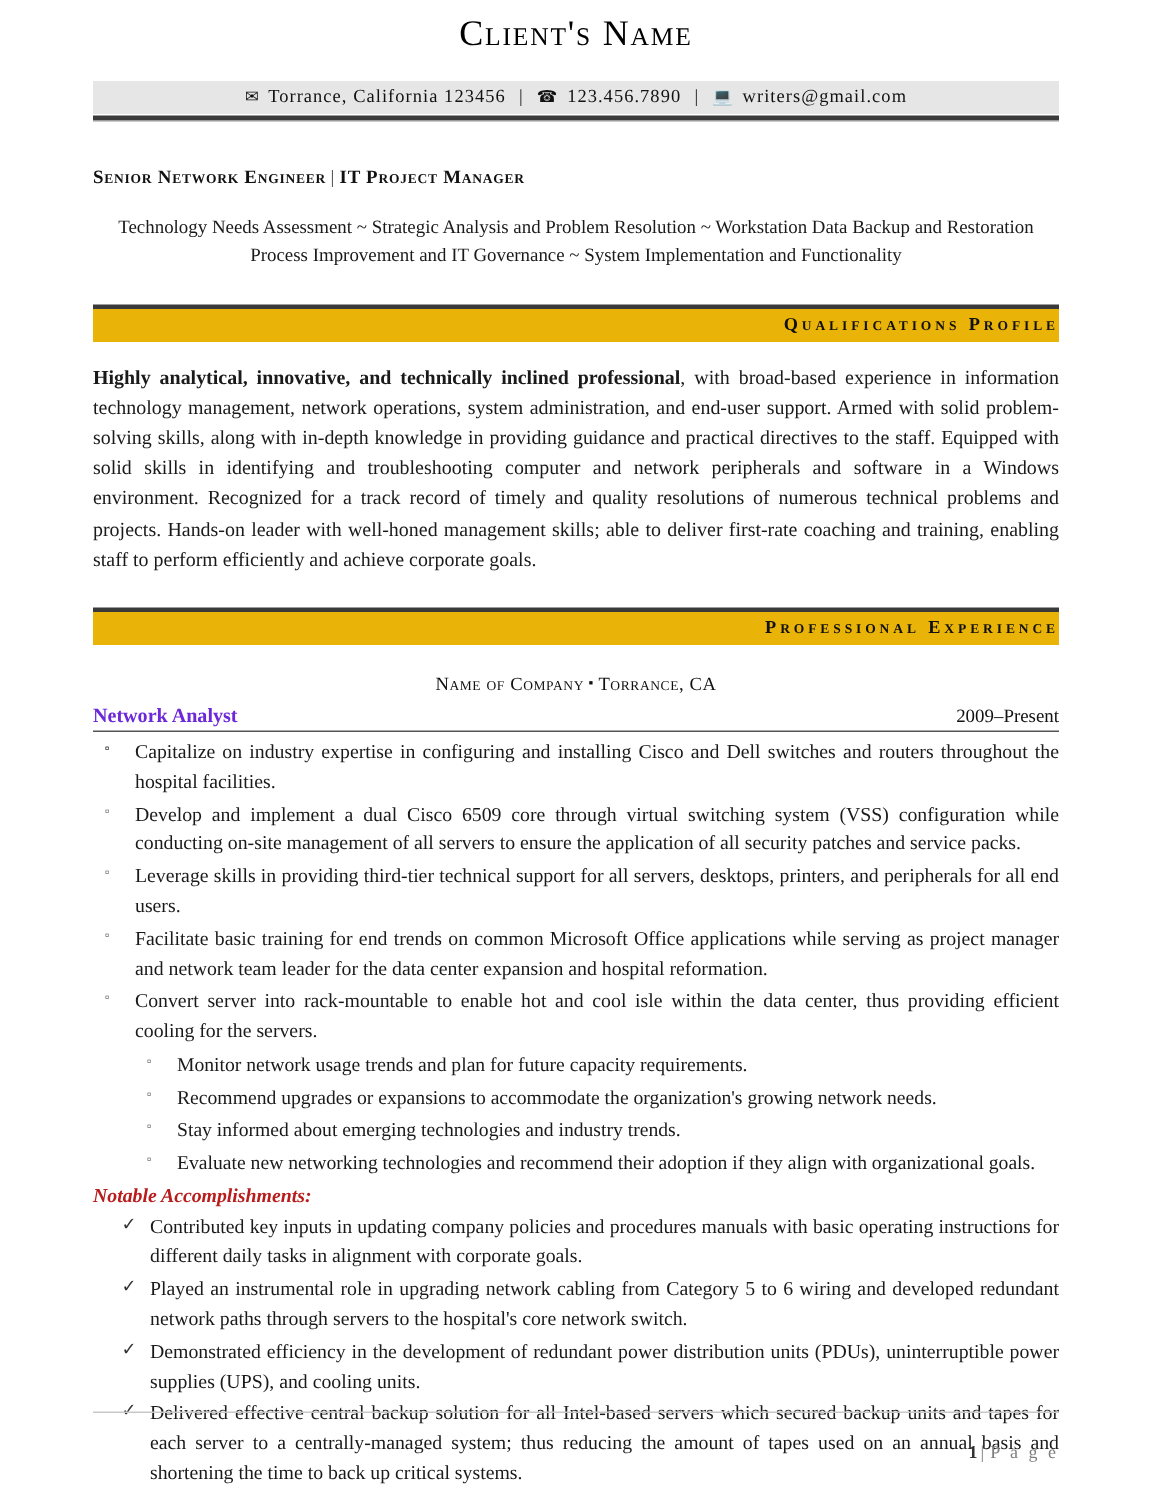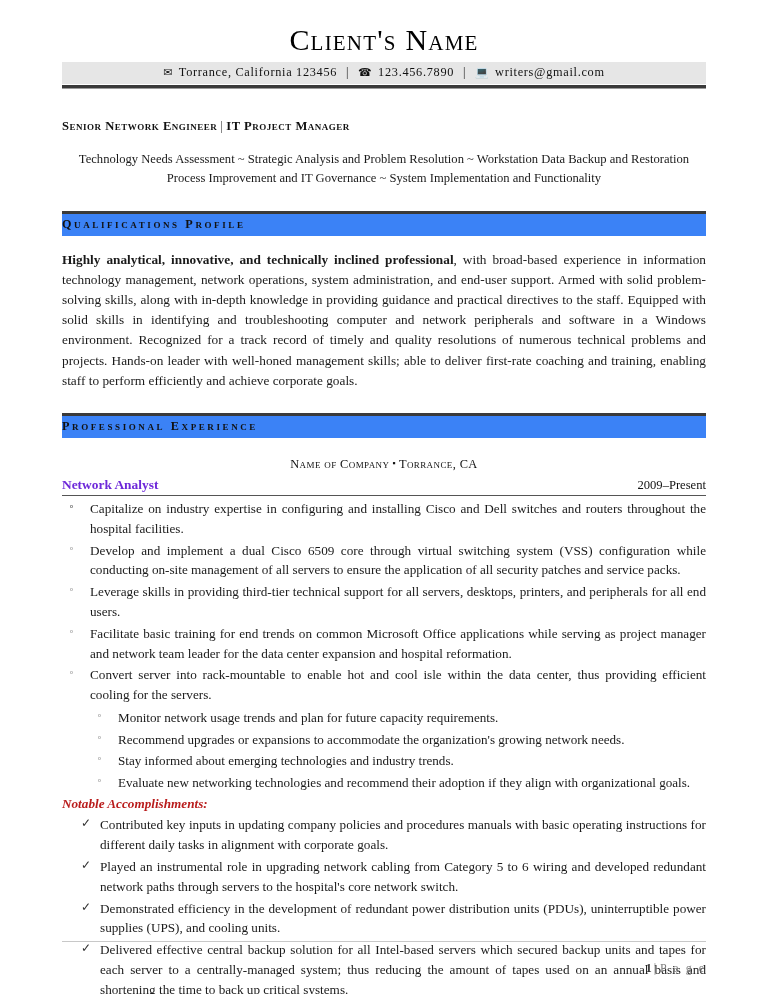--- a/index.html
+++ b/index.html
@@ -18,32 +18,32 @@
     position: relative;
     width: 768px;
     height: 994px;
     box-sizing: border-box;
     padding: 0 62px;
   }
 
   
   .name-heading {
     text-align: center;
-    font-size: 30px;
+    font-size: 24px;
     letter-spacing: 1.2px;
     font-variant: small-caps;
     font-weight: 400;
     color: #000;
     line-height: 1.15;
-    padding-top: 23px;
+    padding-top: 10px;
     margin: 0;
     white-space: nowrap;
   }
   .contact-bar {
-    margin-top: 4px;
+    margin-top: 16px;
     background: #e6e6e6;
     text-align: center;
     font-size: 12.3px;
     letter-spacing: 0.7px;
     padding: 3px 0 4px 0;
     color: #111;
     white-space: nowrap;
   }
   .contact-bar .ic {
     font-size: 11px;
@@ -82,22 +82,22 @@
     margin-top: 16px;
     color: #1a1a1a;
   }
 
   
   .section-band {
     margin-top: 22px;
     border-top: 3px solid #3a3a3a;
   }
   .section-band .band-inner {
-    background: #3b82f6;
-    text-align: left;
+    background: #eab308;
+    text-align: right;
     font-size: 12.2px;
     font-weight: bold;
     font-variant: small-caps;
     letter-spacing: 2.6px;
     padding: 3px 0 4px 0;
     color: #111;
   }
 
   
   .para {

